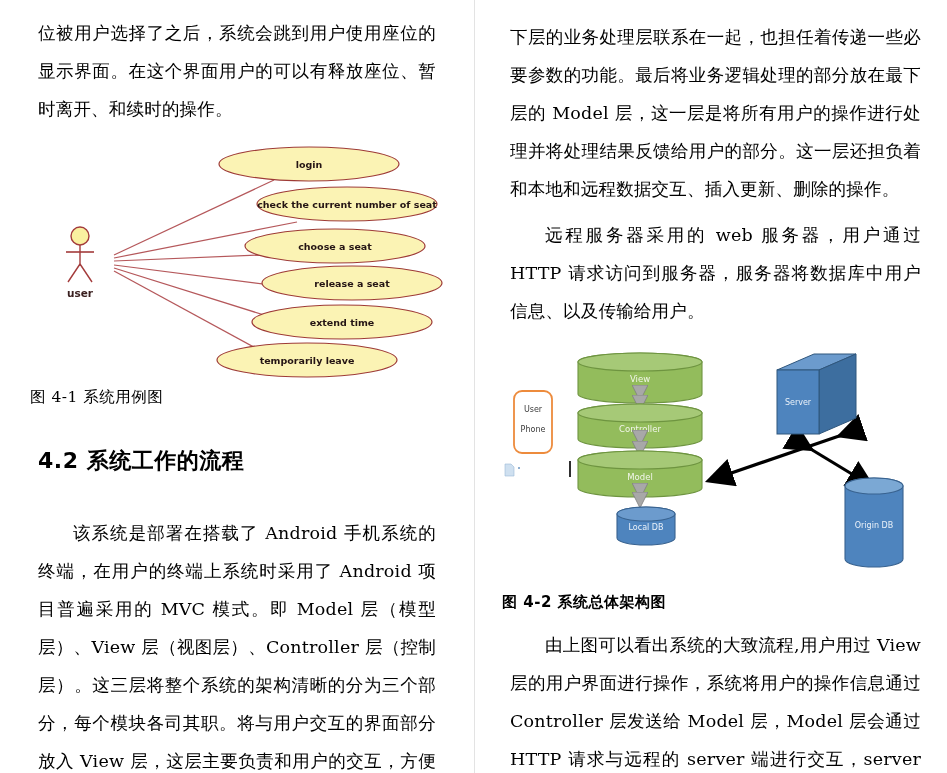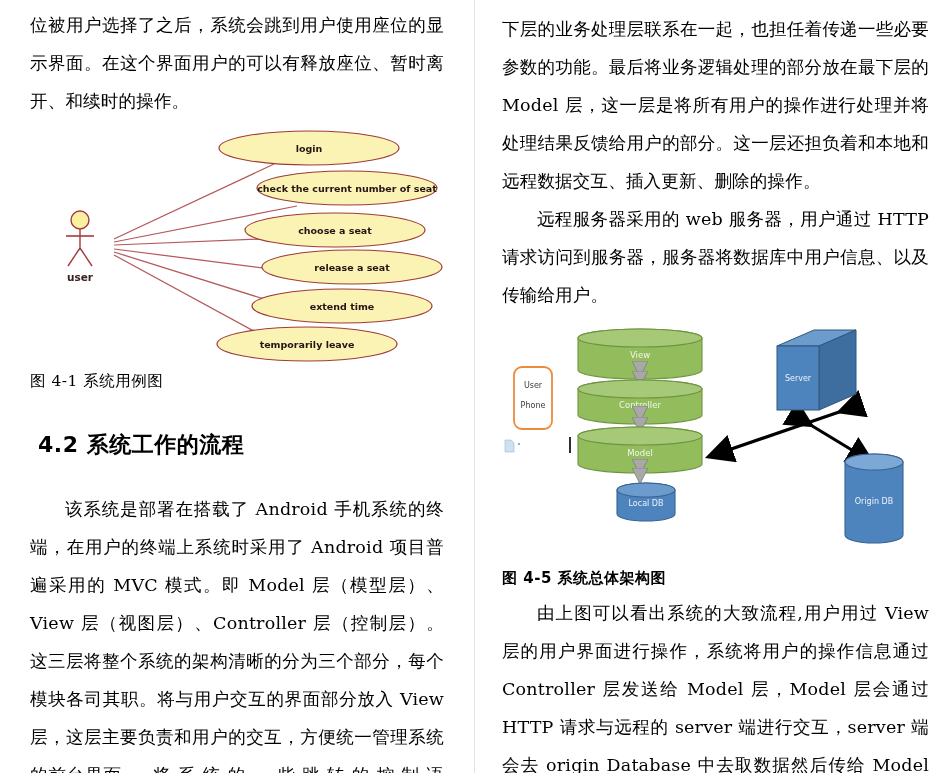--- a/index.html
+++ b/index.html
@@ -31,21 +31,21 @@
     position: absolute;
     left: 474px;
     top: 0;
     width: 1px;
     height: 773px;
     background: #e3e3e3;
   }
 
   
   p.body {
-    margin: 0;
+    margin: 8px;
     font-size: 17.5px;
     line-height: 38px;
     letter-spacing: 0.2px;
     text-align: justify;
     text-justify: inter-ideograph;
     font-family: "DejaVu Serif", "Liberation Serif", serif;
   }
   p.body.indent { text-indent: 2em; }
 
   h2.heading {
@@ -232,21 +232,21 @@
           <text x="296" y="57" text-anchor="middle" font-family="'DejaVu Sans','Liberation Sans',sans-serif" font-size="8" fill="#EAF1F9">Server</text>
         </g>
 
         <g>
           <path d="M343,138 a29,8 0 0 1 58,0 l0,73 a29,8 0 0 1 -58,0 z" fill="#4E84BE" stroke="#38628F" stroke-width="1.1"></path>
           <ellipse cx="372" cy="138" rx="29" ry="8" fill="#7BA8D4" stroke="#38628F" stroke-width="1.1"></ellipse>
           <text x="372" y="180" text-anchor="middle" font-family="'DejaVu Sans','Liberation Sans',sans-serif" font-size="8" fill="#EAF1F9">Origin DB</text>
         </g>
       </svg>
 
-      <p class="figcaption">图 4-5 系统总体架构图</p>
+      <p class="figcaption">图 4-2 系统总体架构图</p>
     </div>
 
     <div class="sp6"></div>
 
     <p class="body indent">由上图可以看出系统的大致流程,用户用过 View 层的用户界面进行操作，系统将用户的操作信息通过 Controller 层发送给 Model 层，Model 层会通过 HTTP 请求与远程的 server 端进行交互，server 端会去 origin Database 中去取数据然后传给 Model 层，Model 层将得到数据的存入本地数据。将数据经</p>
   </div>
 
   <div class="divider"></div>
 </div>
 

